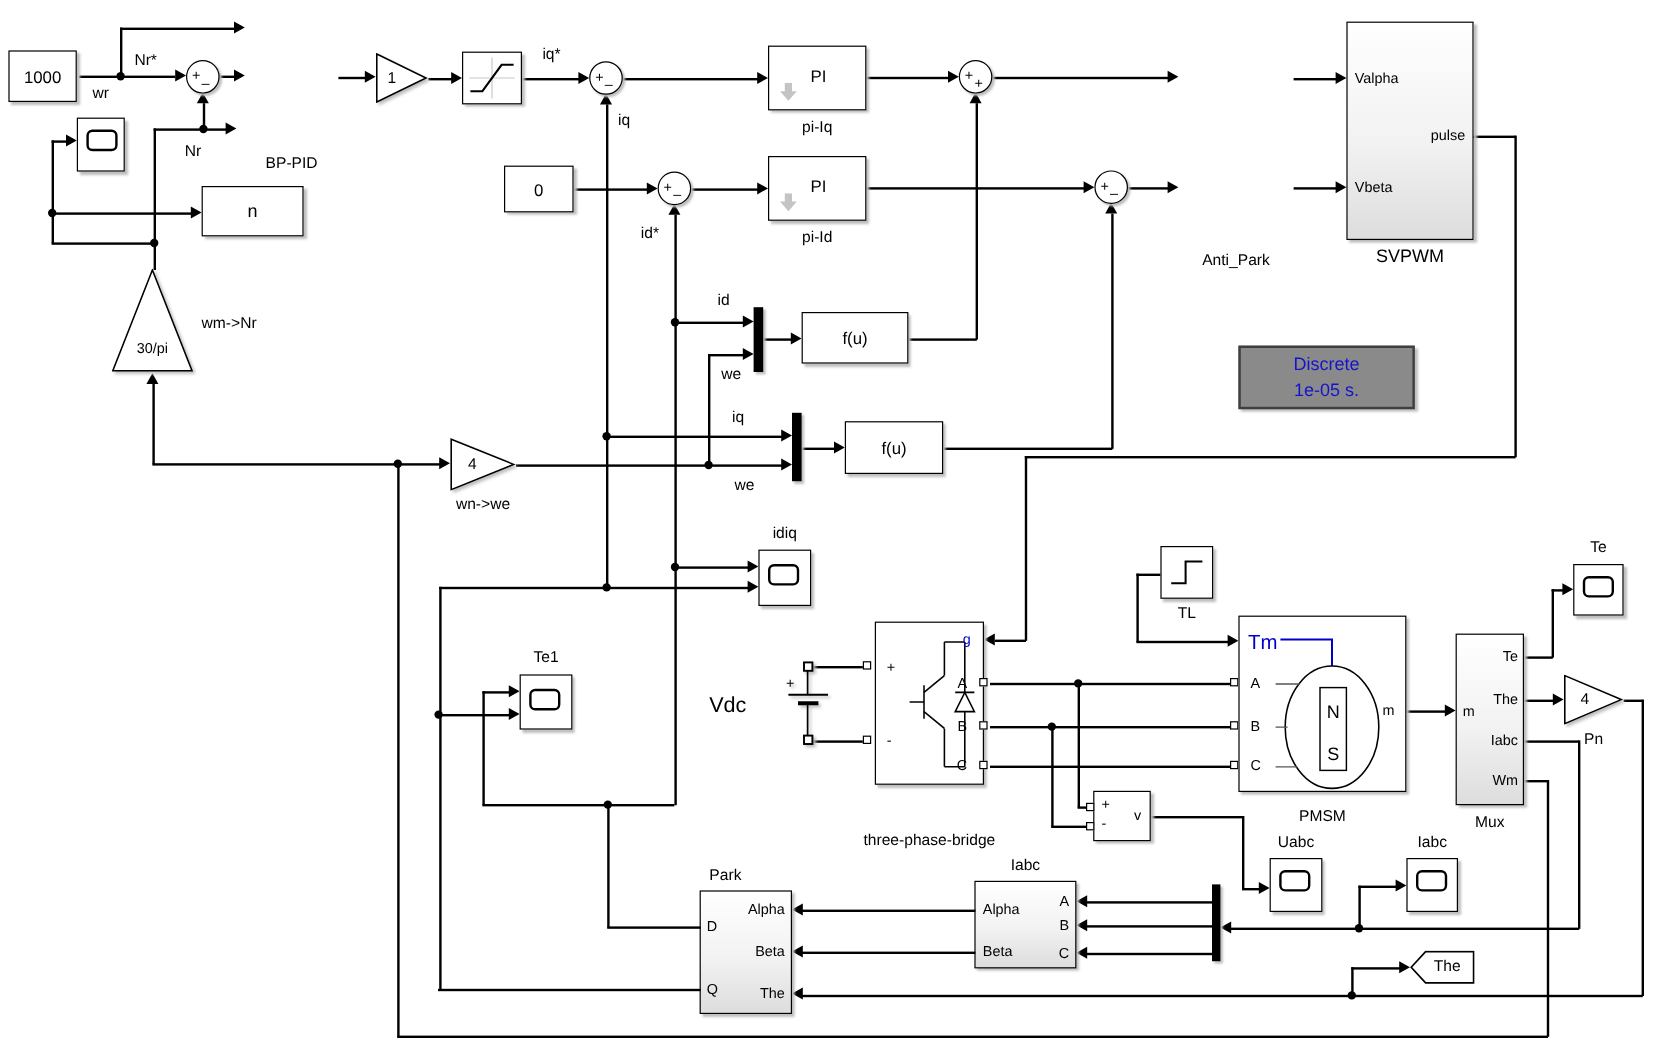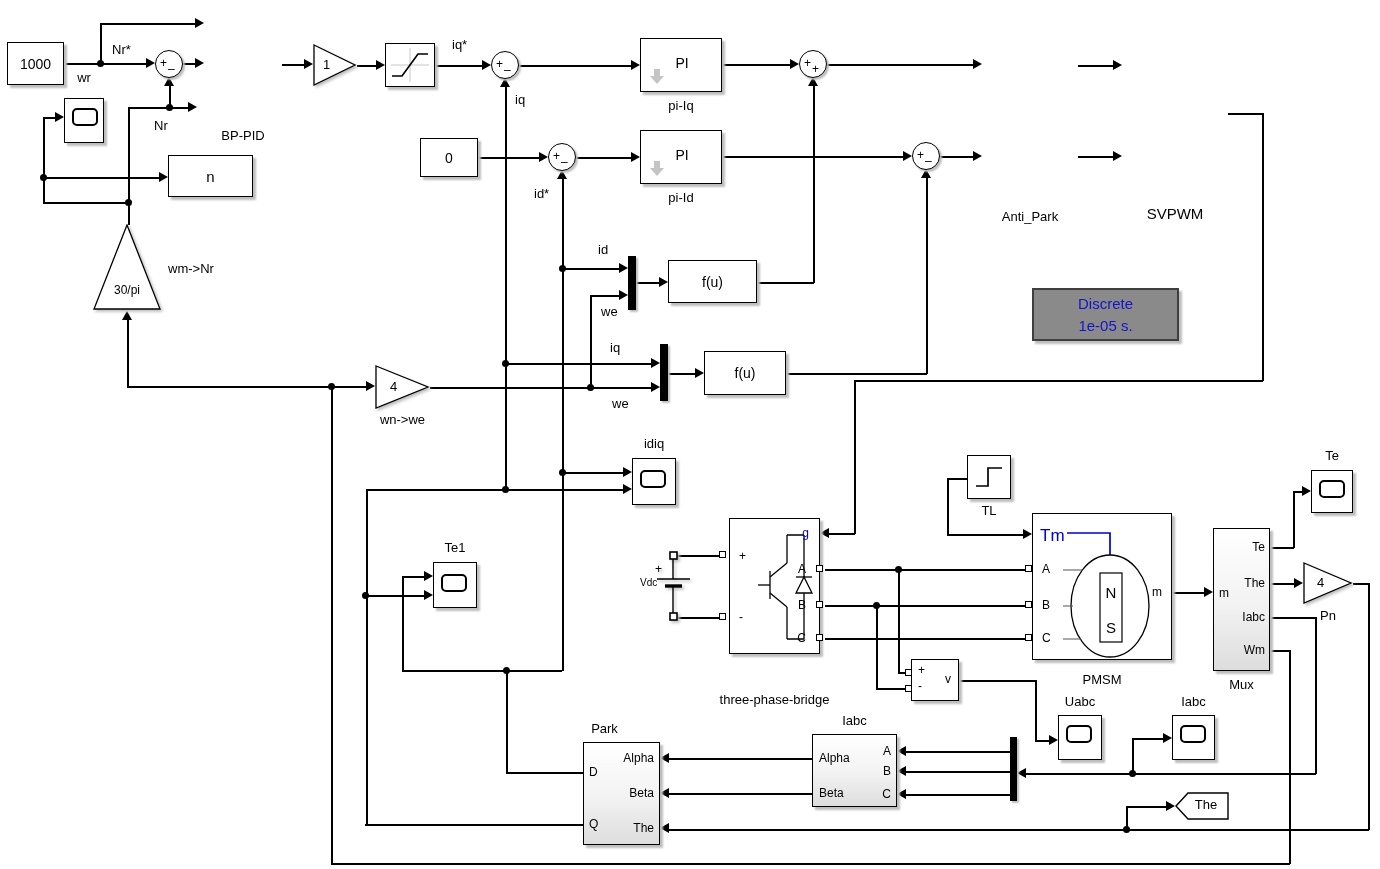--- a/index.html
+++ b/index.html
@@ -290,20 +290,25 @@
     <div style="position:absolute;left:0;top:16px;width:82px;text-align:center;font-size:14px">PI</div>
   </div>
   <div class="blabel" style="left:640px;top:190px;width:82px">pi-Id</div>
 
   <div class="blk cen" style="left:420px;top:138px;width:58px;height:39px;font-size:14px">
     <span>0</span>
   </div>
 
   <div class="blabel" style="left:962px;top:209px;width:136px">Anti_Park</div>
 
+  <div class="blk grad" style="left:1122px;top:18px;width:106px;height:182px">
+    <span class="port" style="left:6px;top:39px">Valpha</span>
+    <span class="port" style="left:6px;top:130px">Vbeta</span>
+    <span class="port" style="right:6px;top:87px">pulse</span>
+  </div>
   <div class="blabel" style="left:1122px;top:205px;width:106px;font-size:15px">SVPWM</div>
 
   <div class="anno" style="left:1032px;top:288px;width:147px;height:53px">
     <div>Discrete</div>
     <div>1e-05 s.</div>
   </div>
 
   <div class="bar" style="left:628px;top:256px;width:8px;height:54px"></div>
   <div class="blk cen" style="left:668px;top:260px;width:89px;height:43px;font-size:14px">
     <span>f(u)</span>
@@ -369,21 +374,21 @@
 
   <svg class="gshadow" style="left:645px;top:543px" width="52" height="84">
     <path d="M28 16 V36" stroke="#000" stroke-width="1.4"></path>
     <path d="M12 36 H45" stroke="#000" stroke-width="1.6"></path>
     <path d="M20 43 H37" stroke="#000" stroke-width="3.4"></path>
     <path d="M28 43 V70" stroke="#000" stroke-width="1.4"></path>
     <rect x="25" y="9" width="7" height="7" fill="#fff" stroke="#000" stroke-width="1.6"></rect>
     <rect x="25" y="70" width="7" height="7" fill="#fff" stroke="#000" stroke-width="1.6"></rect>
     <text x="10" y="30" font-size="12" font-family="Liberation Sans, sans-serif">+</text>
   </svg>
-  <div class="wlabel" style="left:640px;top:577px;font-size:10px">Vdc</div>
+  <div class="wlabel" style="left:591px;top:577px;font-size:18px">Vdc</div>
 
   <div class="blk" style="left:967px;top:455px;width:44px;height:44px">
     <svg width="42" height="42">
       <path d="M8 30 H20 V12 H34" stroke="#000" fill="none" stroke-width="1.7"></path>
     </svg>
   </div>
   <div class="blabel" style="left:967px;top:503px;width:44px">TL</div>
 
   <div class="blk" style="left:1032px;top:513px;width:140px;height:147px">
     <svg width="138" height="145">

